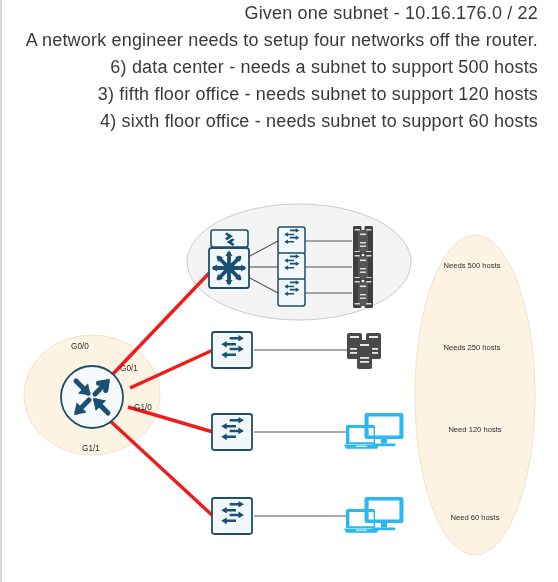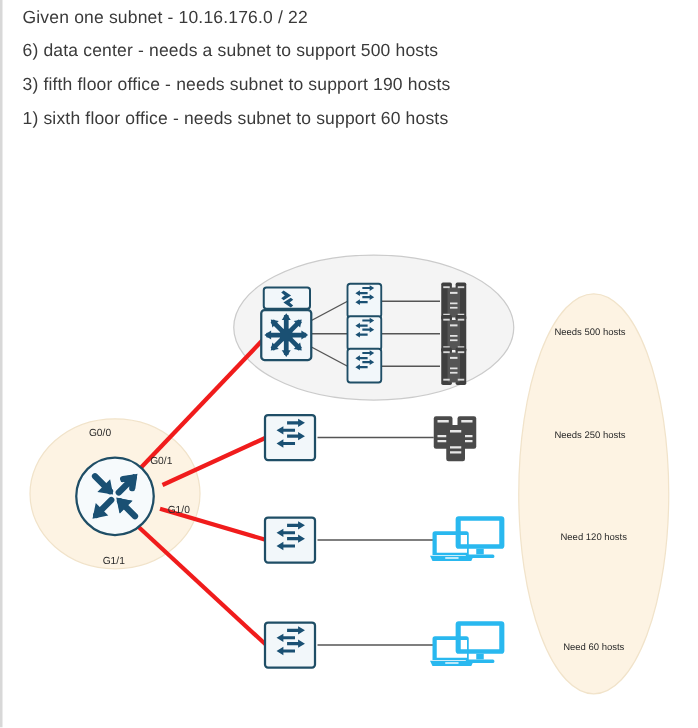--- a/index.html
+++ b/index.html
@@ -23,25 +23,26 @@
   
   .prompt {
     position: absolute;
     left: 16px;
     top: 0;
     width: 520px;
     padding-top: 6px;
   }
   .prompt p {
     margin: 0 0 13px 0;
-    font-size: 14px;
+    font-size: 18px;
     line-height: 14px;
     color: #3a3a3a;
     letter-spacing: 0.01em;
     white-space: nowrap;
+    text-align: right;
   }
   
   #diagram {
     position: absolute;
     left: 0;
     top: 195px;
     width: 558px;
     height: 387px;
   }
   #diagram svg { display: block; }
@@ -56,23 +57,24 @@
     fill: #2b2b2b;
   }
 </style>
 </head>
 <body>
 
 <div id="page">
 
   <div class="prompt">
     <p>Given one subnet - 10.16.176.0 / 22</p>
+    <p>A network engineer needs to setup four networks off the router.</p>
     <p>6) data center - needs a subnet to support 500 hosts</p>
-    <p>3) fifth floor office - needs subnet to support 190 hosts</p>
-    <p>1) sixth floor office - needs subnet to support 60 hosts</p>
+    <p>3) fifth floor office - needs subnet to support 120 hosts</p>
+    <p>4) sixth floor office - needs subnet to support 60 hosts</p>
   </div>
 
   <div id="diagram">
   <svg width="558" height="387" viewBox="0 0 558 387" xmlns="http://www.w3.org/2000/svg">
 
     <defs>
 
       <g id="glyph-switch">
 
         <path d="M14.5 9.5 h9.5 v2.6 h-9.5 v2.2 l-5.6 -3.5 l5.6 -3.5 z" fill="#1a5073"></path>

